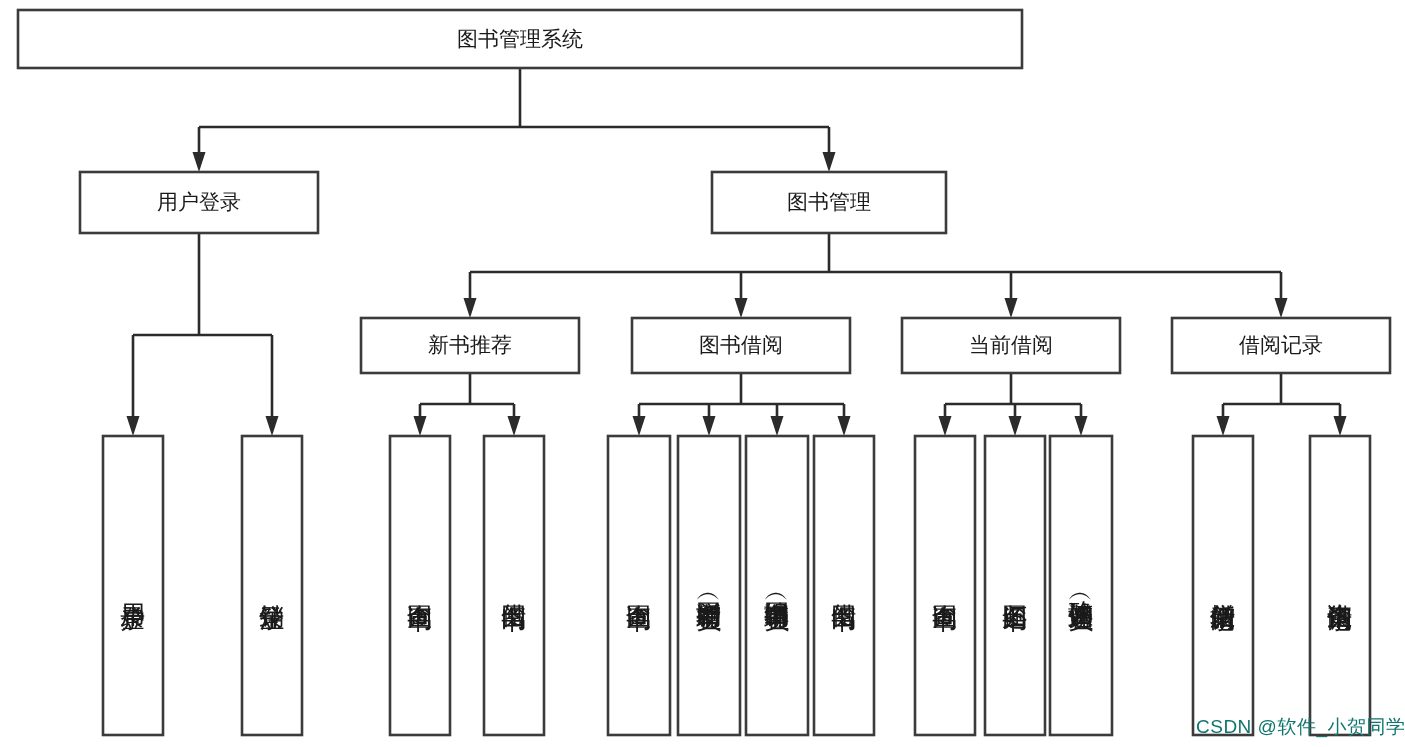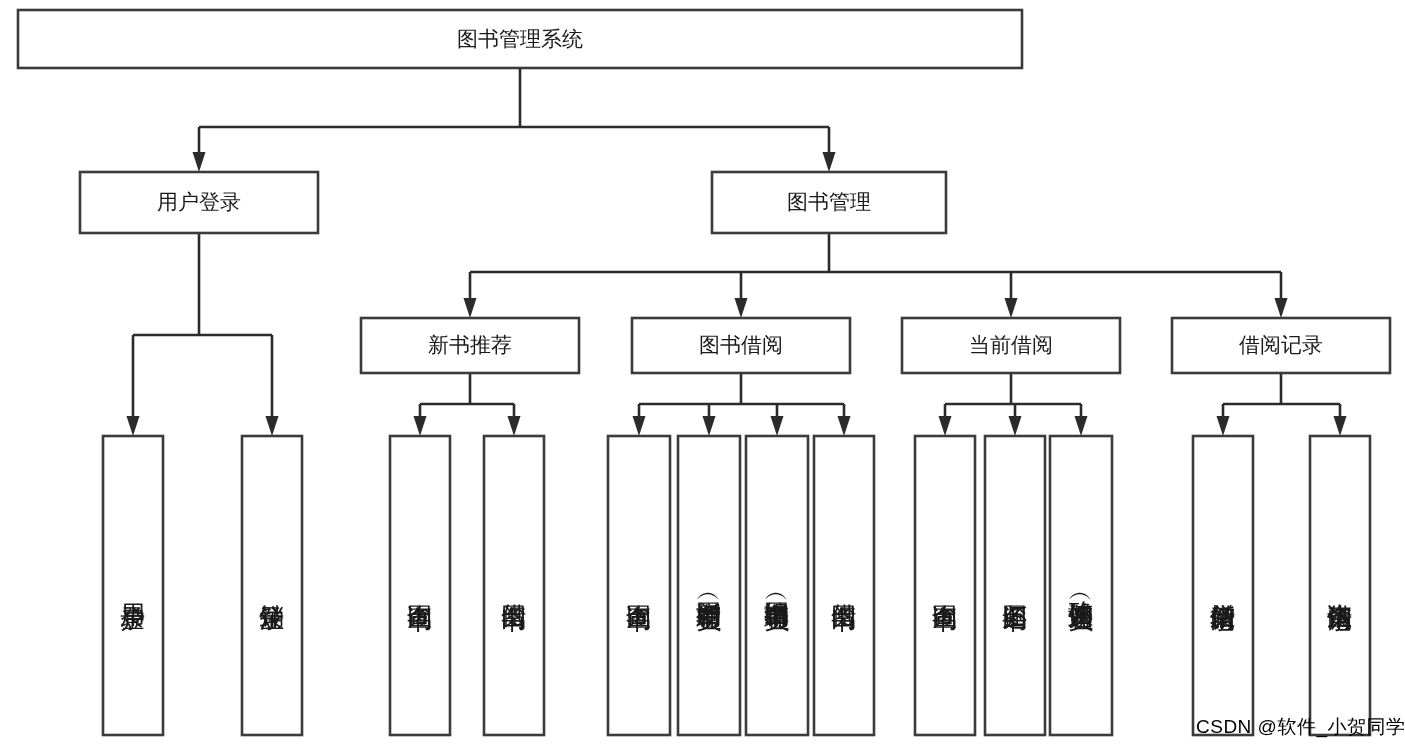--- a/index.html
+++ b/index.html
@@ -61,21 +61,21 @@
     align-items: center;
     justify-content: center;
     white-space: nowrap;
     pointer-events: none;
     user-select: none;
   }
   .watermark {
     position: absolute;
     font-family: "Liberation Sans", "DejaVu Sans", sans-serif;
     font-size: 19px;
-    color: #000000;
+    color: #0f766e;
     white-space: nowrap;
     letter-spacing: 0.5px;
   }
 </style>
 </head>
 <body>
 
 <div id="diagram-root">
 
   <svg id="flow-svg" viewBox="0 0 1405 747" xmlns="http://www.w3.org/2000/svg">

